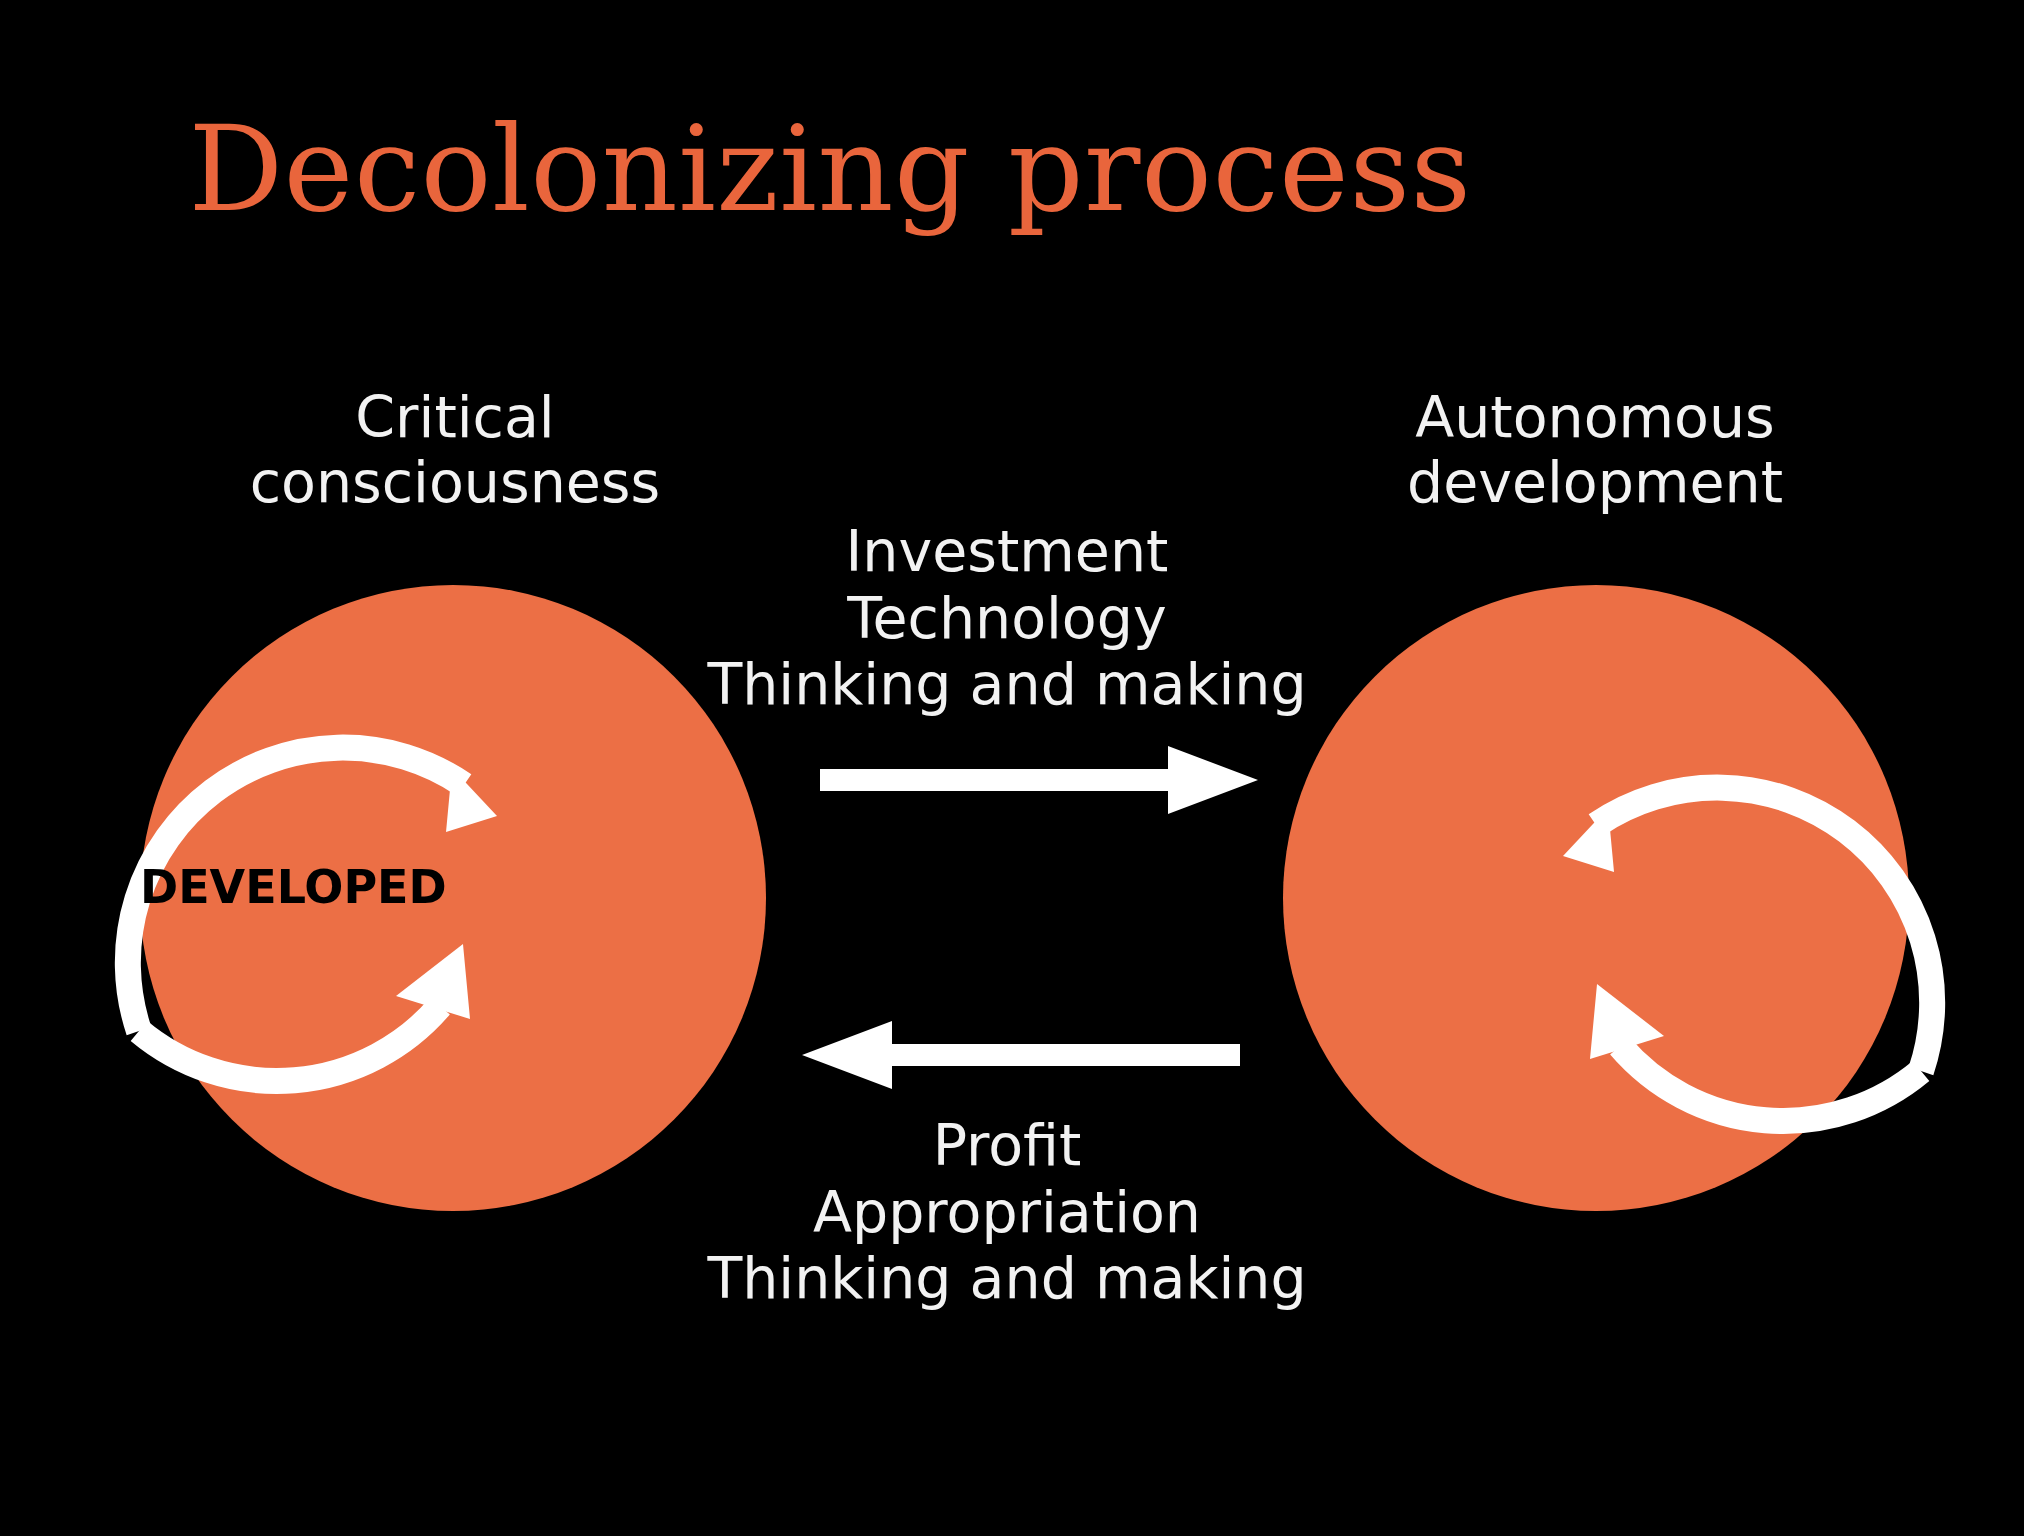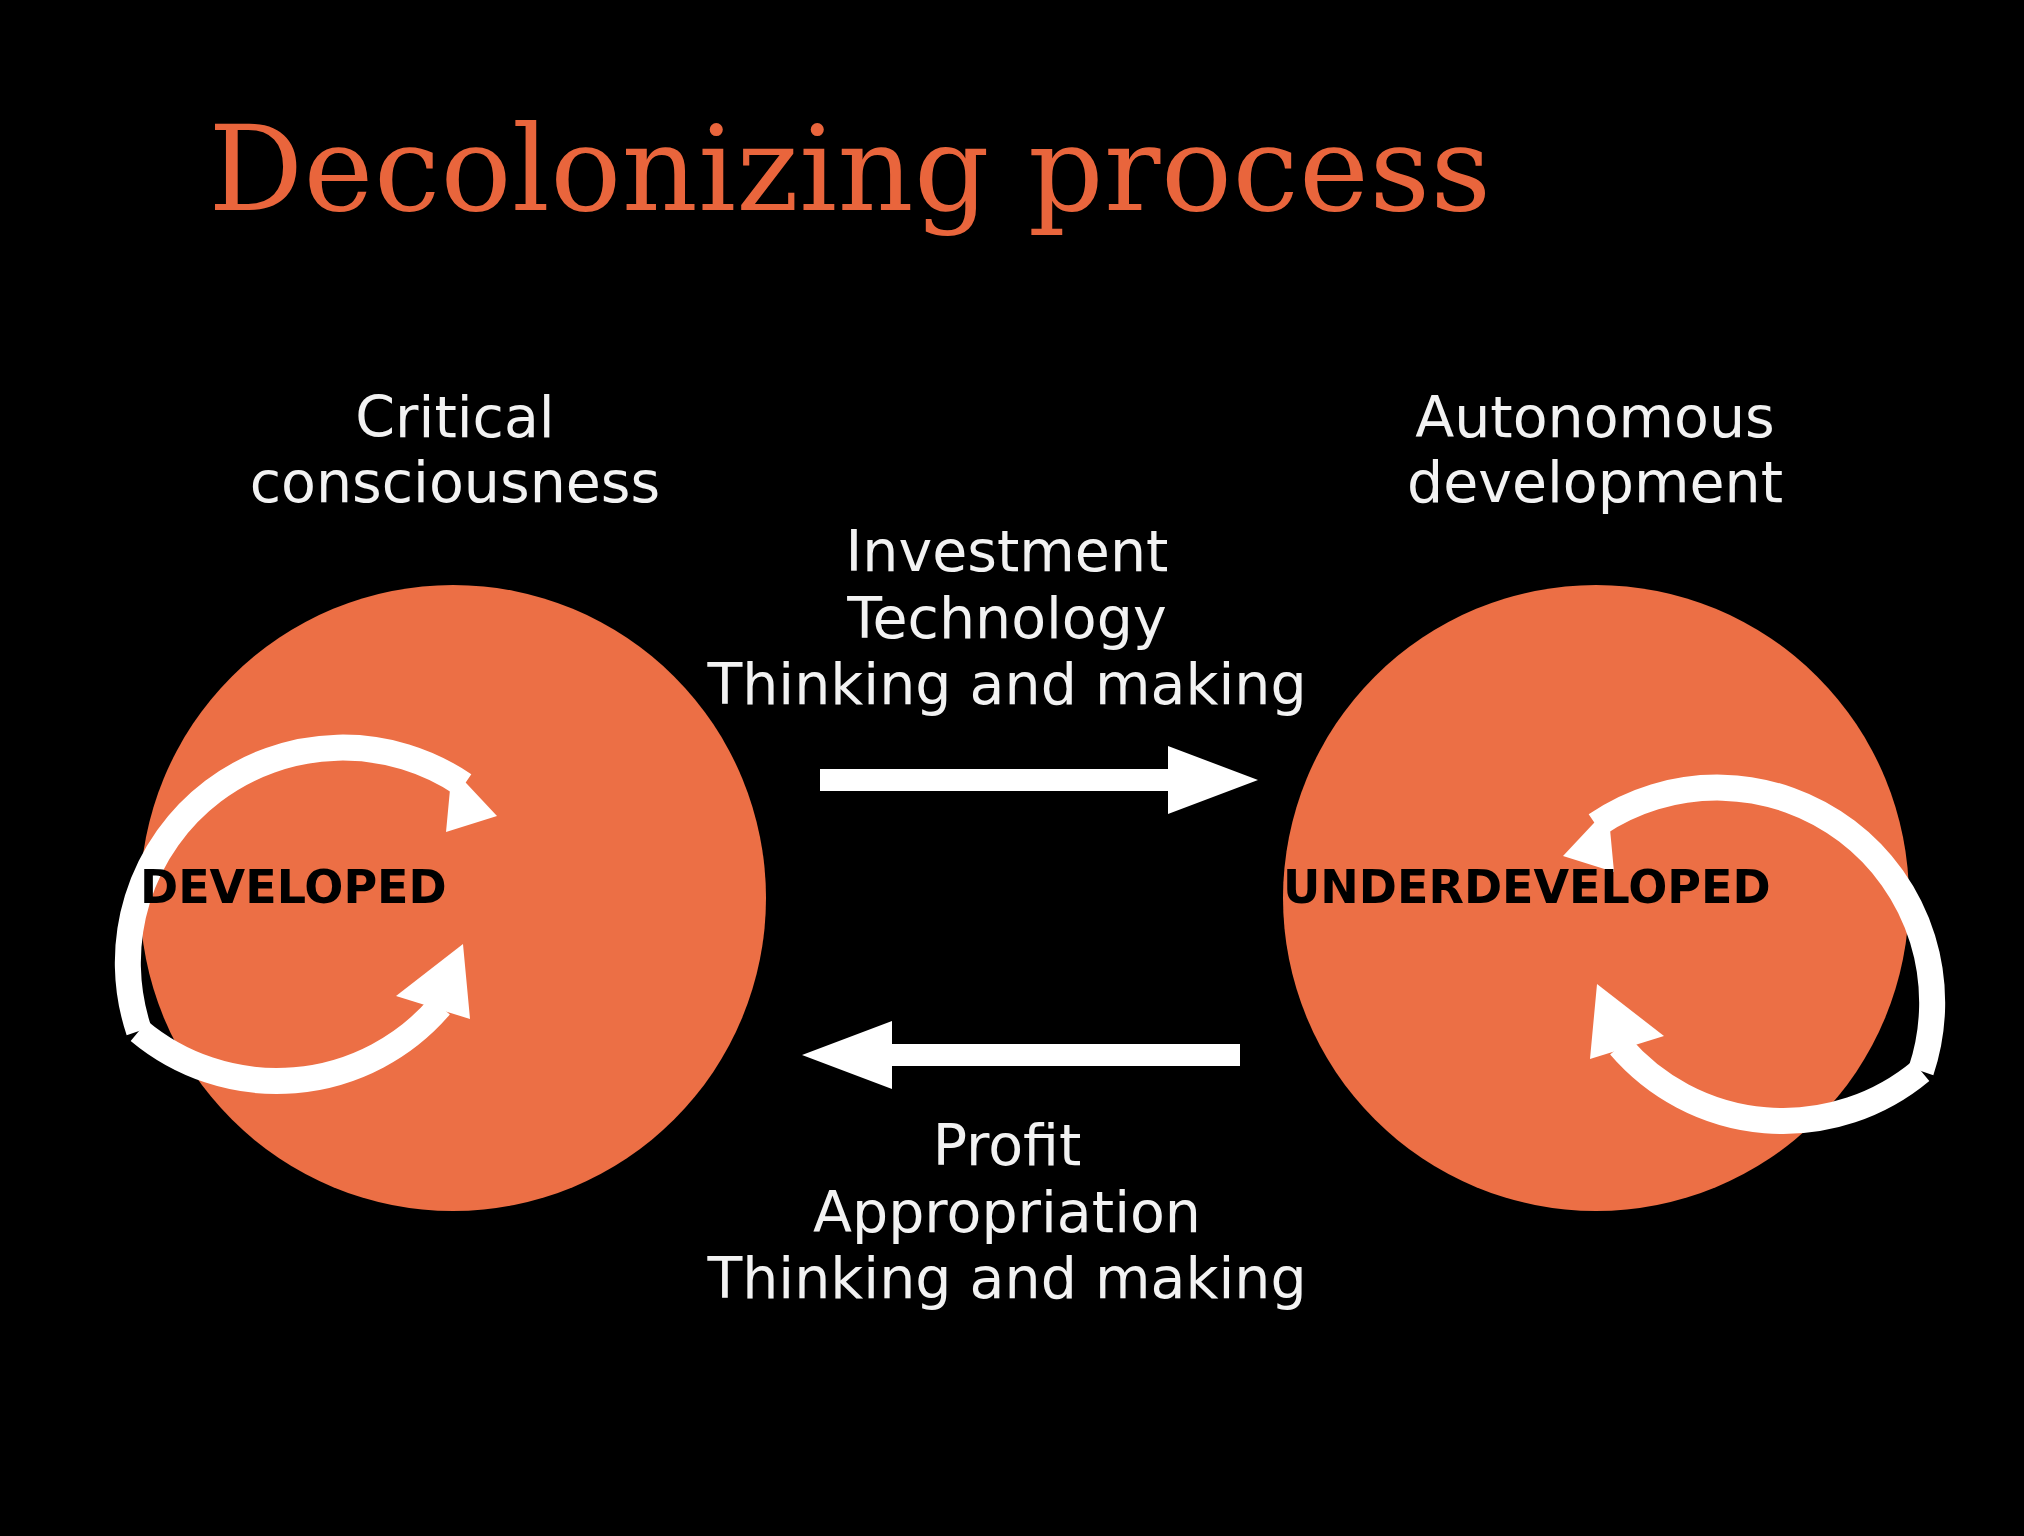--- a/index.html
+++ b/index.html
@@ -27,21 +27,20 @@
     left: 0;
     top: 100px;
     width: 1660px;
     text-align: center;
     font-family: "DejaVu Serif", "Liberation Serif", serif;
     font-size: 118px;
     line-height: 1.18;
     letter-spacing: 0.5px;
     color: #E9653C;
     white-space: nowrap;
-    padding-left: 20px;
   }
 
   
   .node-circle {
     position: absolute;
     border-radius: 50%;
     background: #EC6F45;
   }
   #circle-left  { left: 140px;  top: 585px; width: 626px; height: 626px; }
   #circle-right { left: 1283px; top: 585px; width: 626px; height: 626px; }
@@ -153,15 +152,14 @@
   <svg class="flow-arrow" id="arrow-top" viewBox="0 0 440 80">
     <polygon points="0,29 348,29 348,6 438,40 348,74 348,51 0,51" fill="#FFFFFF"></polygon>
   </svg>
 
   <svg class="flow-arrow" id="arrow-bottom" viewBox="0 0 440 80">
     <polygon points="440,29 92,29 92,6 2,40 92,74 92,51 440,51" fill="#FFFFFF"></polygon>
   </svg>
 
   <div class="node-label" id="label-left">DEVELOPED</div>
 
-  <div class="node-label" id="label-right">UNDERDEVELOPED</div>
 
 </div>
 
 </body></html>

